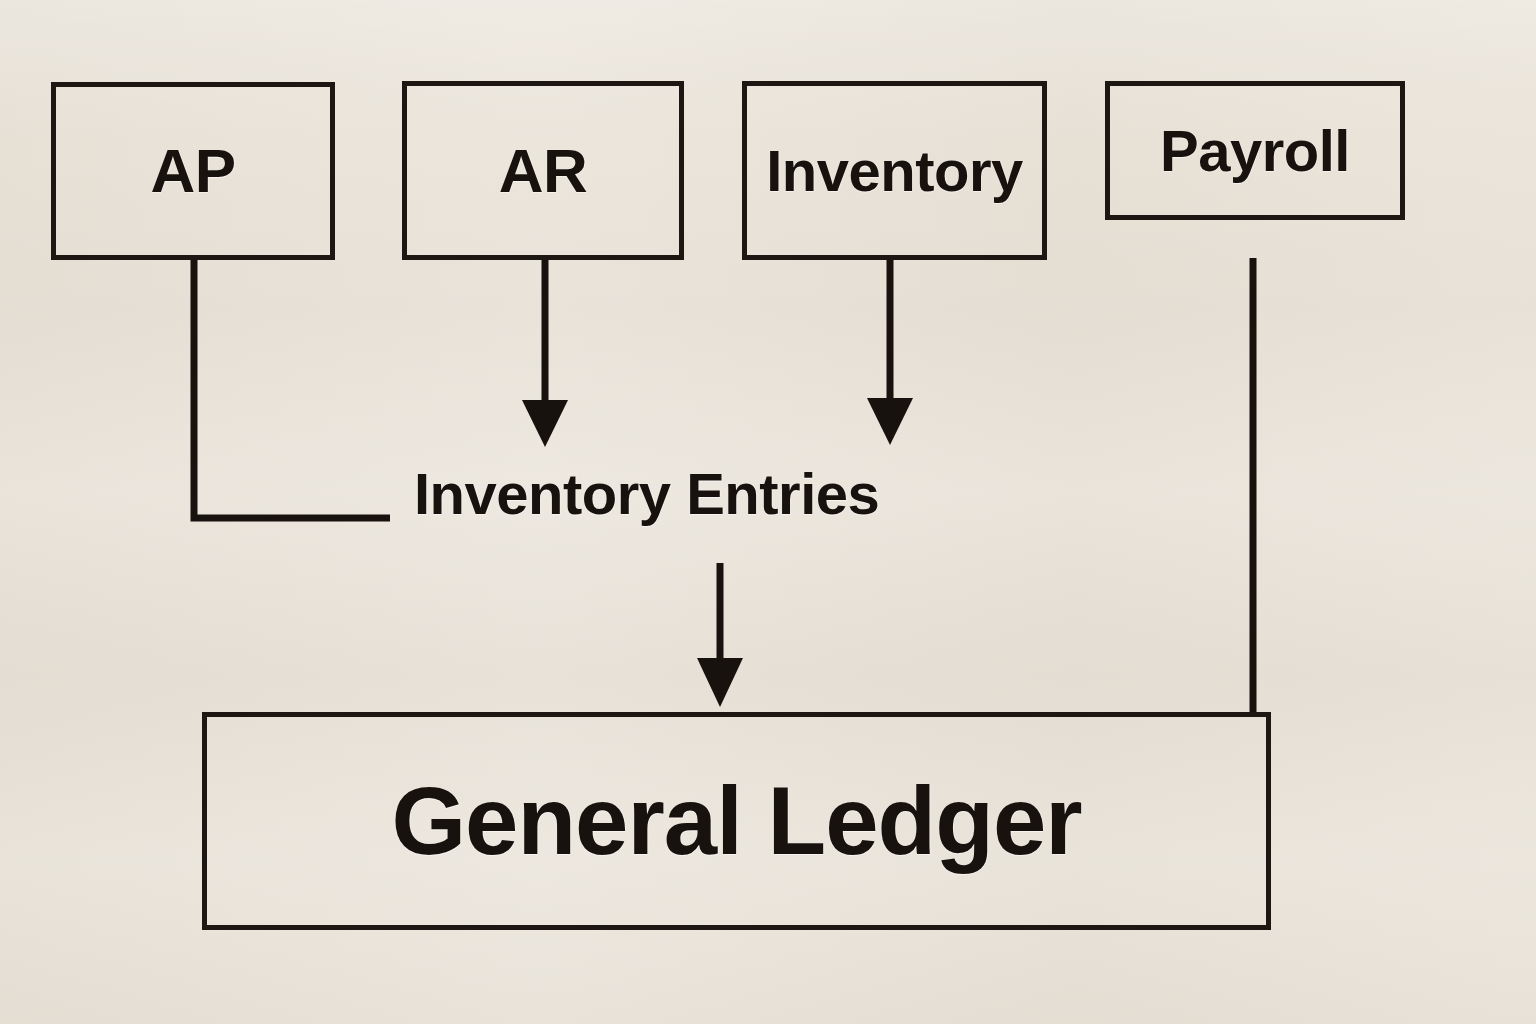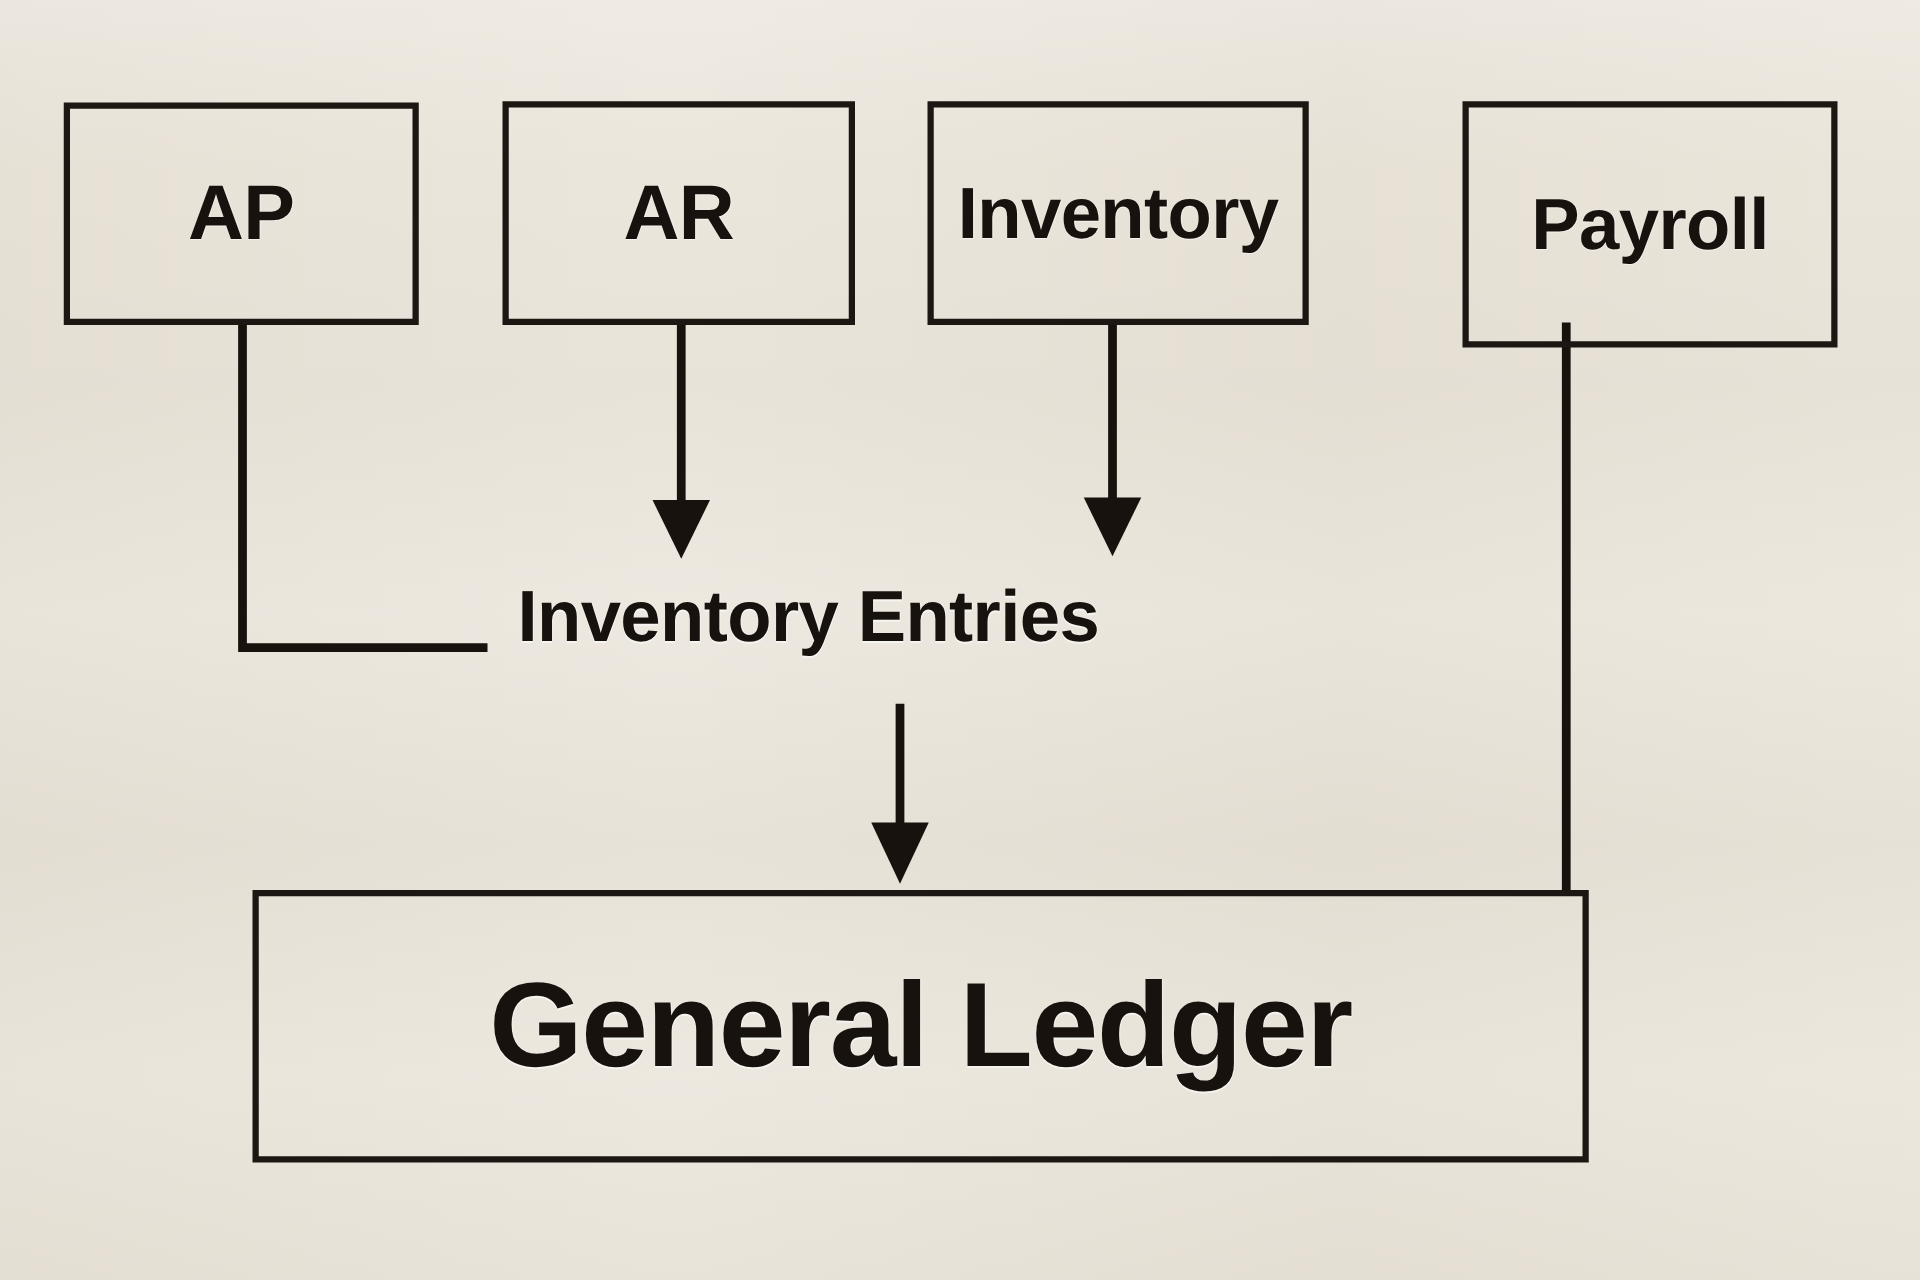--- a/index.html
+++ b/index.html
@@ -95,21 +95,21 @@
   </div>
 
   <div class="node-box" style="left:402px; top:81px; width:282px; height:179px;">
     <span class="node-label src-label">AR</span>
   </div>
 
   <div class="node-box" style="left:742px; top:81px; width:305px; height:179px;">
     <span class="node-label src-label wide">Inventory</span>
   </div>
 
-  <div class="node-box" style="left:1170px; top:81px; width:300px; height:197px;">
+  <div class="node-box" style="left:1105px; top:81px; width:300px; height:139px;">
     <span class="node-label src-label wide">Payroll</span>
   </div>
 
   <div class="free-label" style="left:414px; top:465px;">Inventory Entries</div>
 
   <div class="node-box" style="left:202px; top:712px; width:1069px; height:218px;justify-content:center;">
     <span class="node-label gl-label">General Ledger</span>
   </div>
 
 </div>

